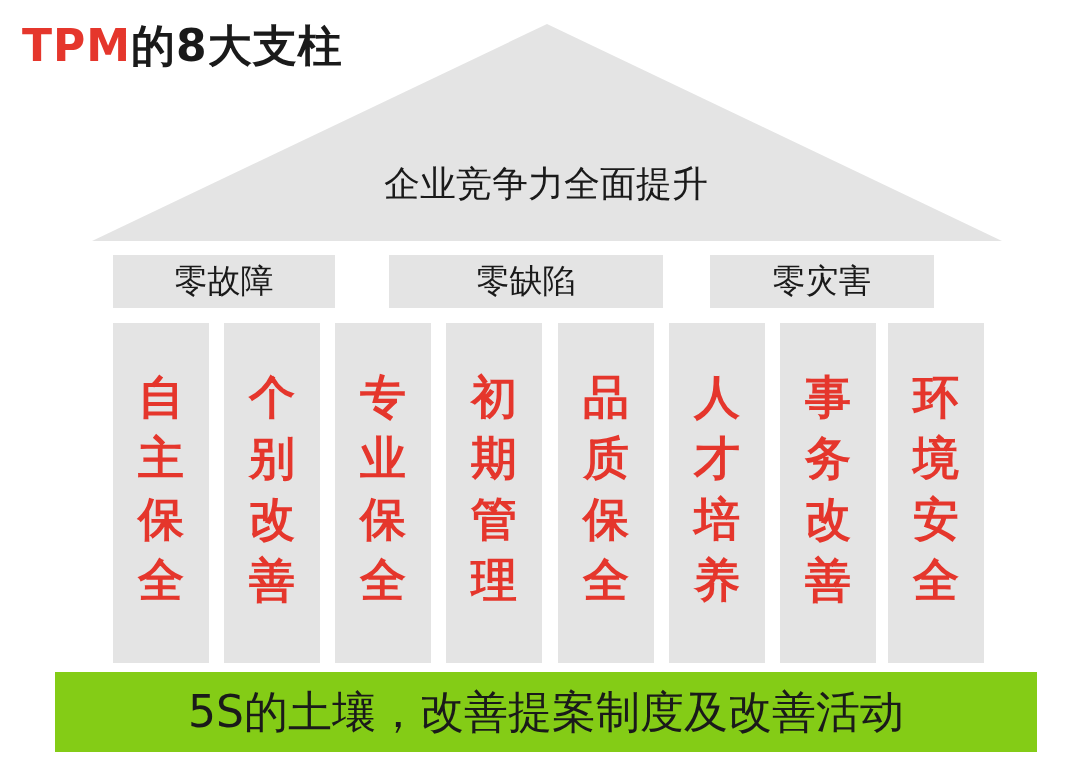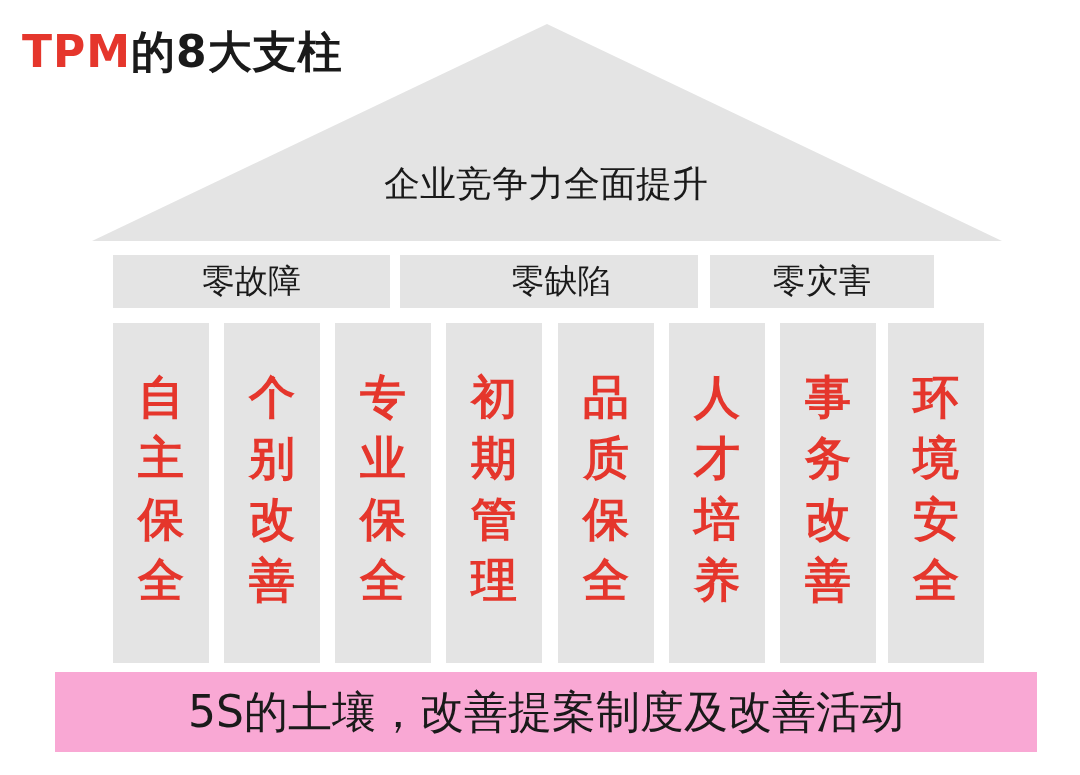--- a/index.html
+++ b/index.html
@@ -1,37 +1,37 @@
 <!DOCTYPE html>
 <html><head>
 <meta charset="utf-8">
 <style>
   html,body{margin:0;padding:0;}
   body{width:1080px;height:775px;background:#fff;position:relative;overflow:hidden;font-family:"DejaVu Sans",sans-serif;}
-  .title{position:absolute;left:22px;top:22px;font-size:44px;font-weight:bold;color:#1a1a1a;letter-spacing:1px;line-height:60px;}
+  .title{position:absolute;left:22px;top:16px;font-size:44px;font-weight:bold;color:#1a1a1a;letter-spacing:1px;line-height:60px;}
   .title .red{color:#e5362c;}
   .roof{position:absolute;left:0;top:0;}
   .roof-text{position:absolute;left:0;width:1092px;top:160px;text-align:center;font-size:36px;color:#1a1a1a;}
   .zero{position:absolute;top:255px;height:53px;background:#e4e4e4;display:flex;align-items:center;justify-content:center;font-size:33px;color:#1a1a1a;}
   .pillar{position:absolute;top:323px;height:340px;width:96px;background:#e4e4e4;display:flex;flex-direction:column;align-items:center;padding-top:44px;box-sizing:border-box;}
   .pillar span{font-size:46px;font-weight:bold;color:#e5362c;line-height:61px;}
-  .base{position:absolute;left:55px;top:672px;width:982px;height:80px;background:#f9a8d4;display:flex;align-items:center;justify-content:center;font-size:44px;color:#1a1a1a;}
+  .base{position:absolute;left:55px;top:672px;width:982px;height:80px;background:#84cc16;display:flex;align-items:center;justify-content:center;font-size:44px;color:#1a1a1a;}
 </style>
 </head>
 <body>
 
 <div class="title"><span class="red">TPM</span><span>的8大支柱</span></div>
 
 <svg class="roof" width="1080" height="245">
   <polygon points="547,24 1002,241 92,241" fill="#e4e4e4"></polygon>
 </svg>
 <div class="roof-text">企业竞争力全面提升</div>
 
-<div class="zero" style="left:113px;width:277px;">零故障</div>
-<div class="zero" style="left:400px;width:274px;padding-left:24px;">零缺陷</div>
+<div class="zero" style="left:113px;width:222px;">零故障</div>
+<div class="zero" style="left:389px;width:274px;">零缺陷</div>
 <div class="zero" style="left:710px;width:224px;">零灾害</div>
 
 <div class="pillar" style="left:113px;">
   <span>自</span>
     <span>主</span>
     <span>保</span>
     <span>全</span>
 </div>
 <div class="pillar" style="left:224px;">
   <span>个</span>

